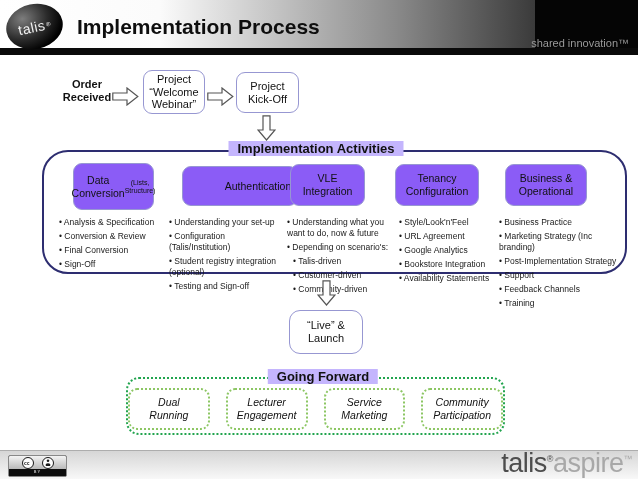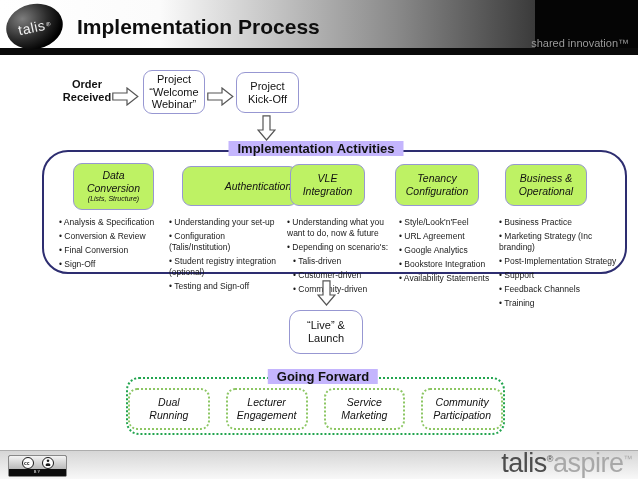--- a/index.html
+++ b/index.html
@@ -25,23 +25,23 @@
             display:flex;align-items:center;justify-content:center;text-align:center;
             font-size:11px;line-height:1.18;white-space:pre-line;}
   .arr{position:absolute;}
   .arr svg{display:block;}
 
   
   .activities-box{position:absolute;left:42px;top:150px;width:581px;height:120px;
                   border:2.5px solid #2d2d70;border-radius:26px;background:transparent;}
   .sec-title{position:absolute;transform:translateX(-50%);background:#c4b5fd;padding:0 9px;
              font-size:13px;font-weight:bold;white-space:nowrap;}
-  .col-head{position:absolute;border:1.5px solid #9797d2;border-radius:9px;background:#bef264;
-            display:flex;flex-direction:column;align-items:center;justify-content:center;
-            text-align:center;font-style:italic;font-size:10.5px;line-height:1.2;}
+  .col-head{position:absolute;border:1.5px solid #9797d2;border-radius:9px;background:#8b5cf6;
+            display:flex;flex-direction:row;align-items:center;justify-content:center;
+            text-align:center;font-size:10.5px;line-height:1.2;}
   .col-head .t{white-space:pre-line;}
   .col-head .s{font-size:7px;margin-top:1px;}
   .col-list{position:absolute;font-size:8.5px;line-height:1.3;color:#1a1a1a;}
   .bullet{margin:3px;}
   .bullet.sub{margin-left:9px;}
 
   
   .gf-box{position:absolute;left:126px;top:377px;width:379px;height:58px;
           border:2px dotted #21a44e;border-radius:13px;
           display:flex;align-items:center;justify-content:space-evenly;padding-top:6px;box-sizing:border-box;gap:16px;}

